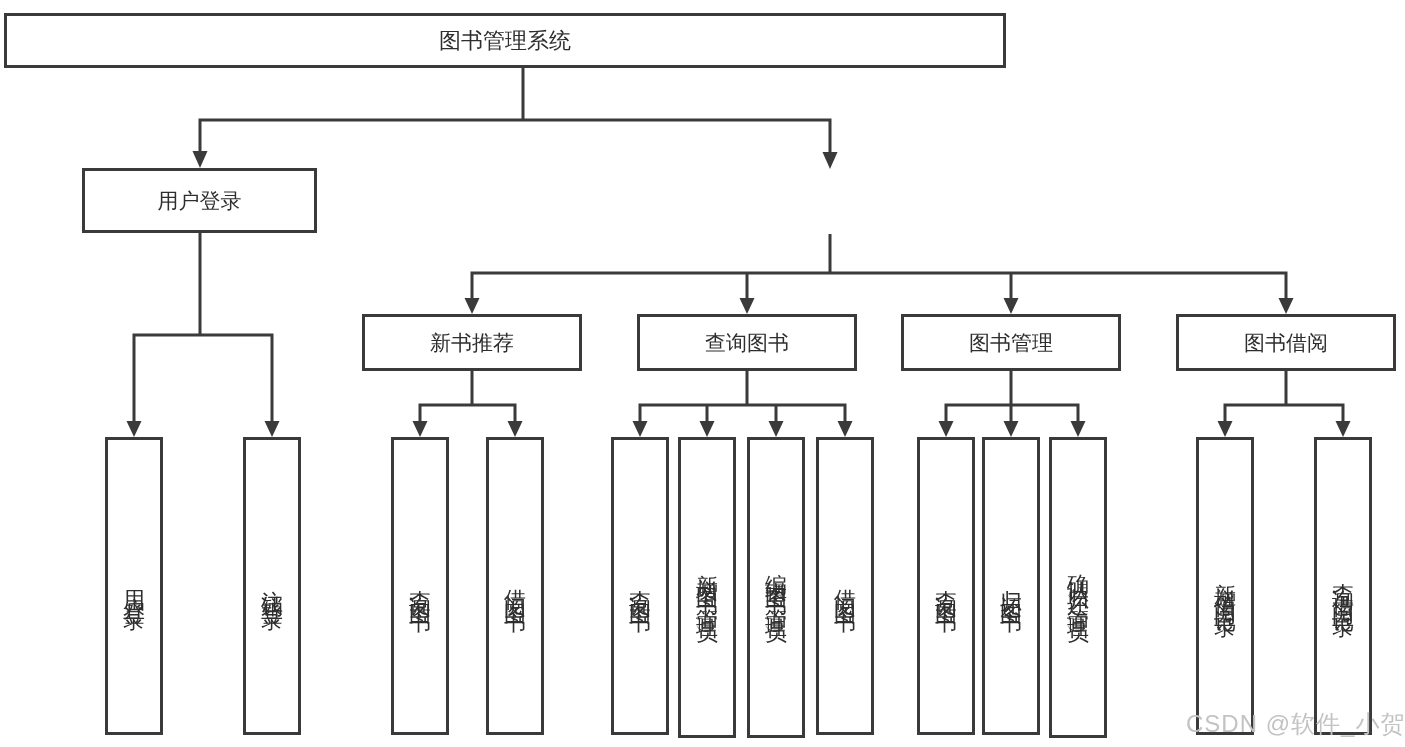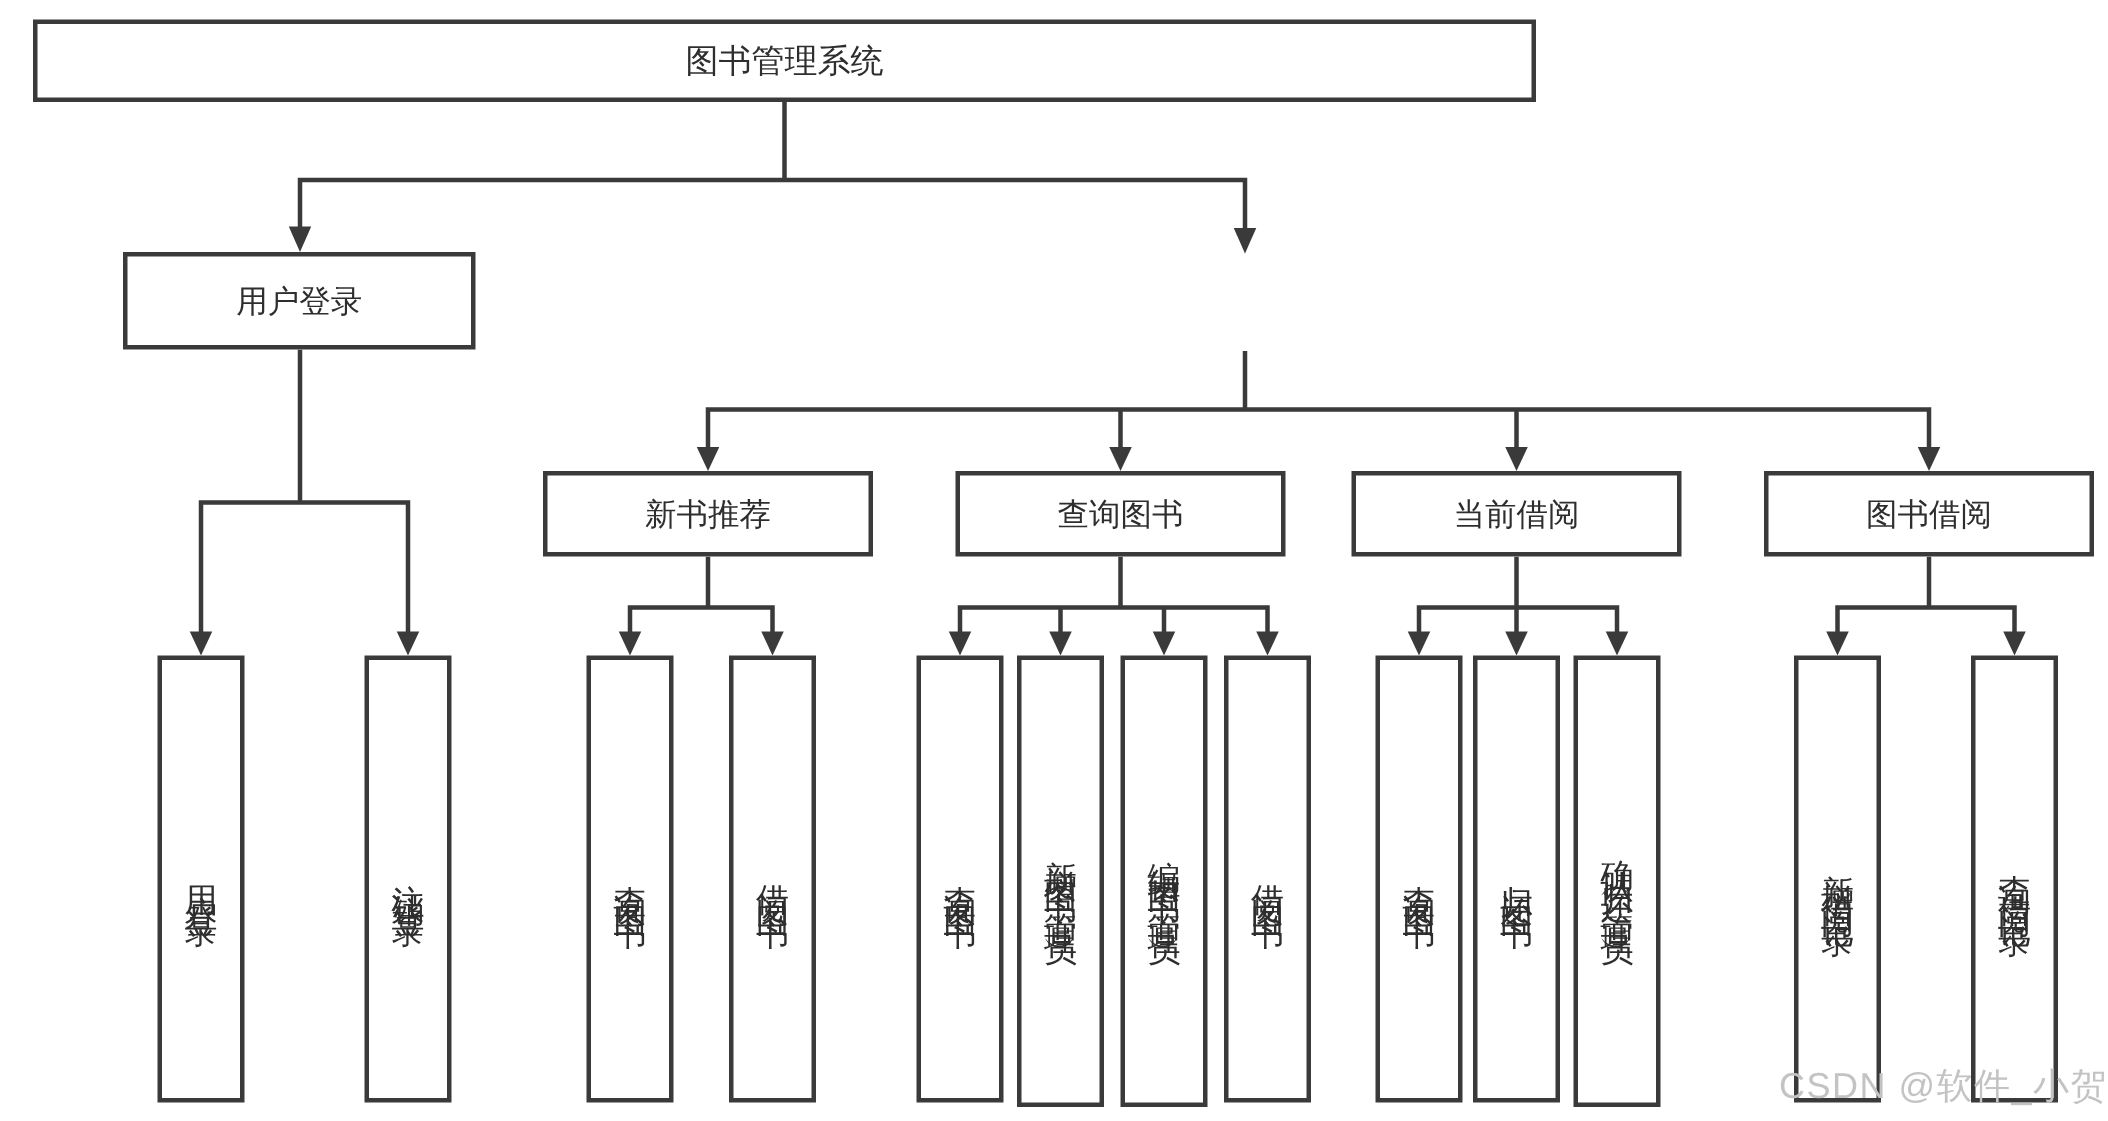--- a/index.html
+++ b/index.html
@@ -20,21 +20,21 @@
   #connectors path{stroke:var(--line);stroke-width:3;fill:none;}
   #connectors polygon{fill:var(--line);stroke:none;}
   .node{
     position:absolute;
     box-sizing:border-box;
     border:3px solid var(--line);
     background:#fff;
     display:flex;align-items:center;justify-content:center;
     color:var(--text);
   }
-  .root{left:22px;top:13px;width:1002px;height:55px;font-size:22px;}
+  .root{left:4px;top:13px;width:1002px;height:55px;font-size:22px;}
   .lvl2{top:168px;width:235px;height:65px;font-size:21px;}
   .lvl3{top:314px;width:220px;height:57px;font-size:21px;}
   .leaf{top:437px;width:58px;height:298px;font-size:22px;}
   .vtext{
     writing-mode:vertical-rl;
     text-orientation:mixed;
     letter-spacing:7px;
     line-height:1;
     white-space:nowrap;
   }
@@ -120,21 +120,21 @@
     <span>用户登录</span>
   </div>
 
   <div class="node lvl3" style="left:362px;align-items:center;">
     <span>新书推荐</span>
   </div>
   <div class="node lvl3" style="left:637px;">
     <span>查询图书</span>
   </div>
   <div class="node lvl3" style="left:901px;">
-    <span>当前借阅</span>
+    <span>图书管理</span>
   </div>
   <div class="node lvl3" style="left:1176px;">
     <span>图书借阅</span>
   </div>
 
   <div class="node leaf" style="left:105px;">
     <span class="vtext">用户登录</span>
   </div>
   <div class="node leaf" style="left:243px;">
     <span class="vtext">注销登录</span>

